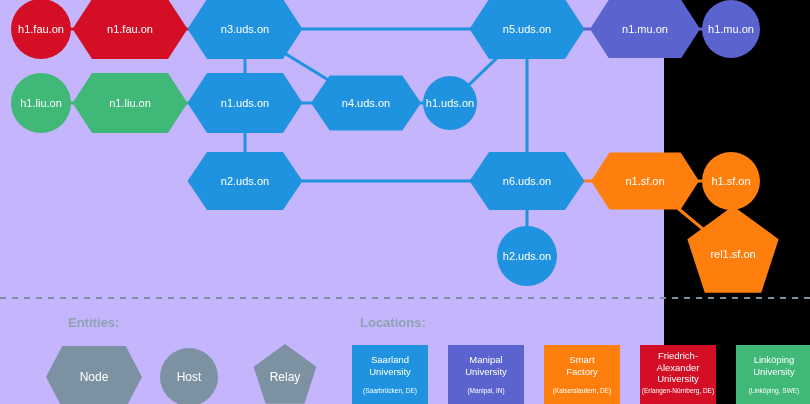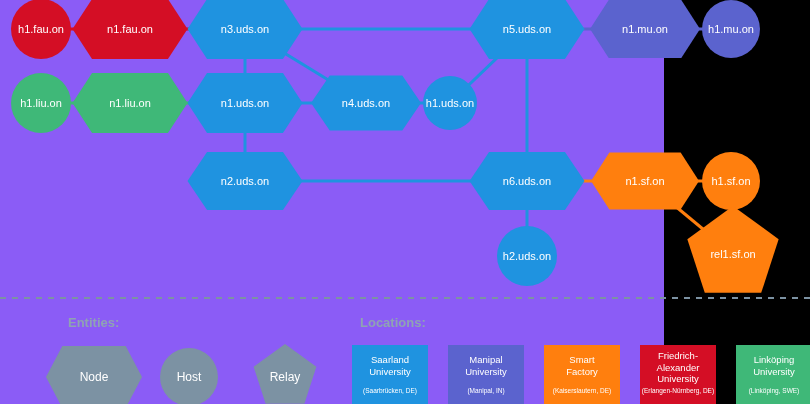--- a/index.html
+++ b/index.html
@@ -1,18 +1,18 @@
 <!DOCTYPE html>
 <html><head>
 <meta charset="utf-8">
 <style>
   html,body{margin:0;padding:0;background:#000;}
   body{width:810px;height:404px;overflow:hidden;
        font-family:"Liberation Sans","DejaVu Sans",sans-serif;}
-  #stage{position:relative;width:664px;height:404px;background:#8b5cf6;}
+  #stage{position:relative;width:664px;height:404px;background:#c4b5fd;}
   svg{position:absolute;left:0;top:0;}
   .nlabel{fill:#ffffff;font-size:11px;font-family:"Liberation Sans","DejaVu Sans",sans-serif;
           text-anchor:middle;dominant-baseline:middle;}
   .legend-head{fill:#8fa3b3;font-size:13px;font-weight:bold;
                font-family:"Liberation Sans","DejaVu Sans",sans-serif;}
   .ent-label{fill:#ffffff;font-size:12px;text-anchor:middle;dominant-baseline:middle;
              font-family:"Liberation Sans","DejaVu Sans",sans-serif;}
   .loc-name{fill:#ffffff;font-size:9.5px;text-anchor:middle;
             font-family:"Liberation Sans","DejaVu Sans",sans-serif;}
   .loc-city{fill:#ffffff;font-size:6.5px;text-anchor:middle;

